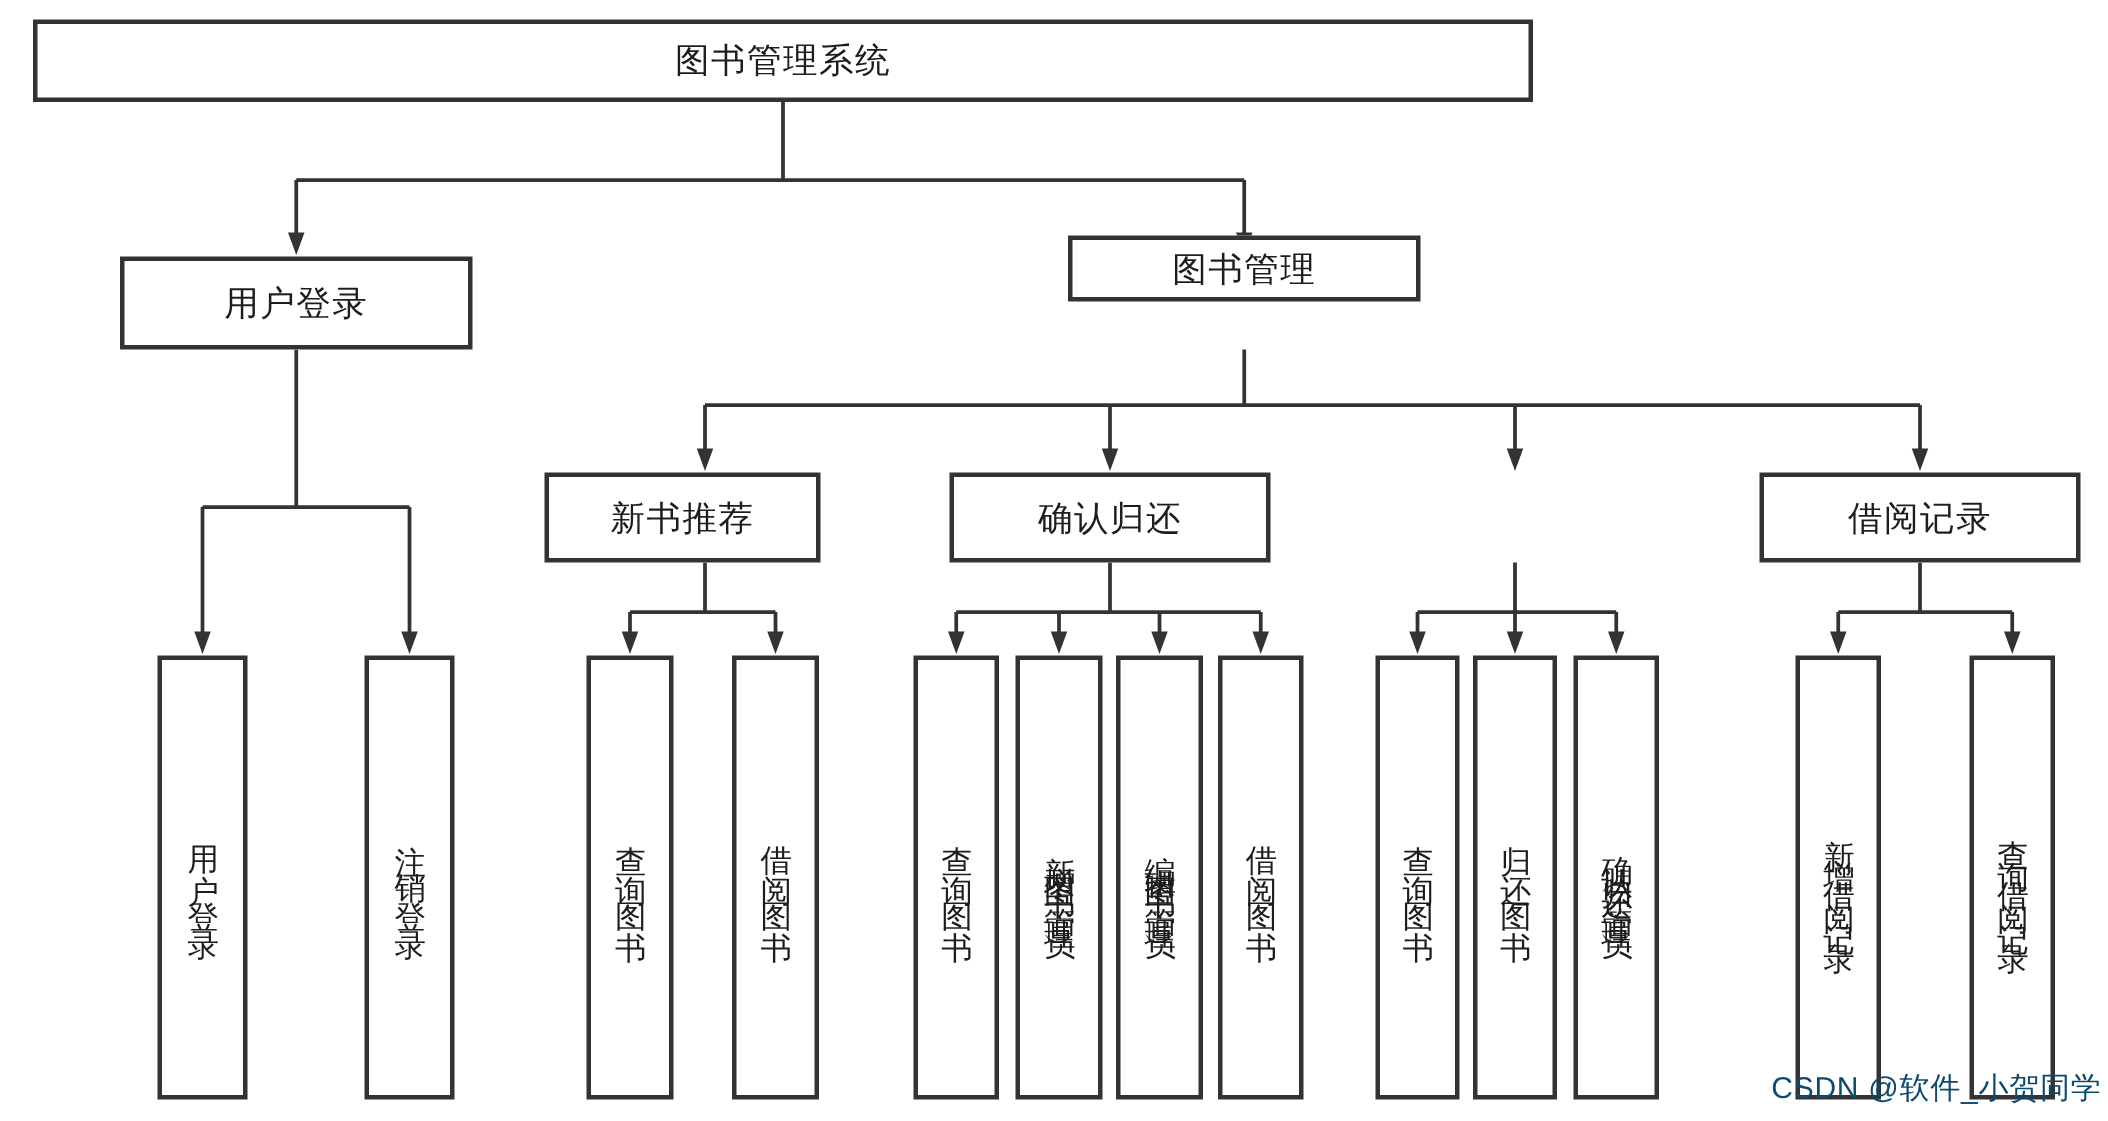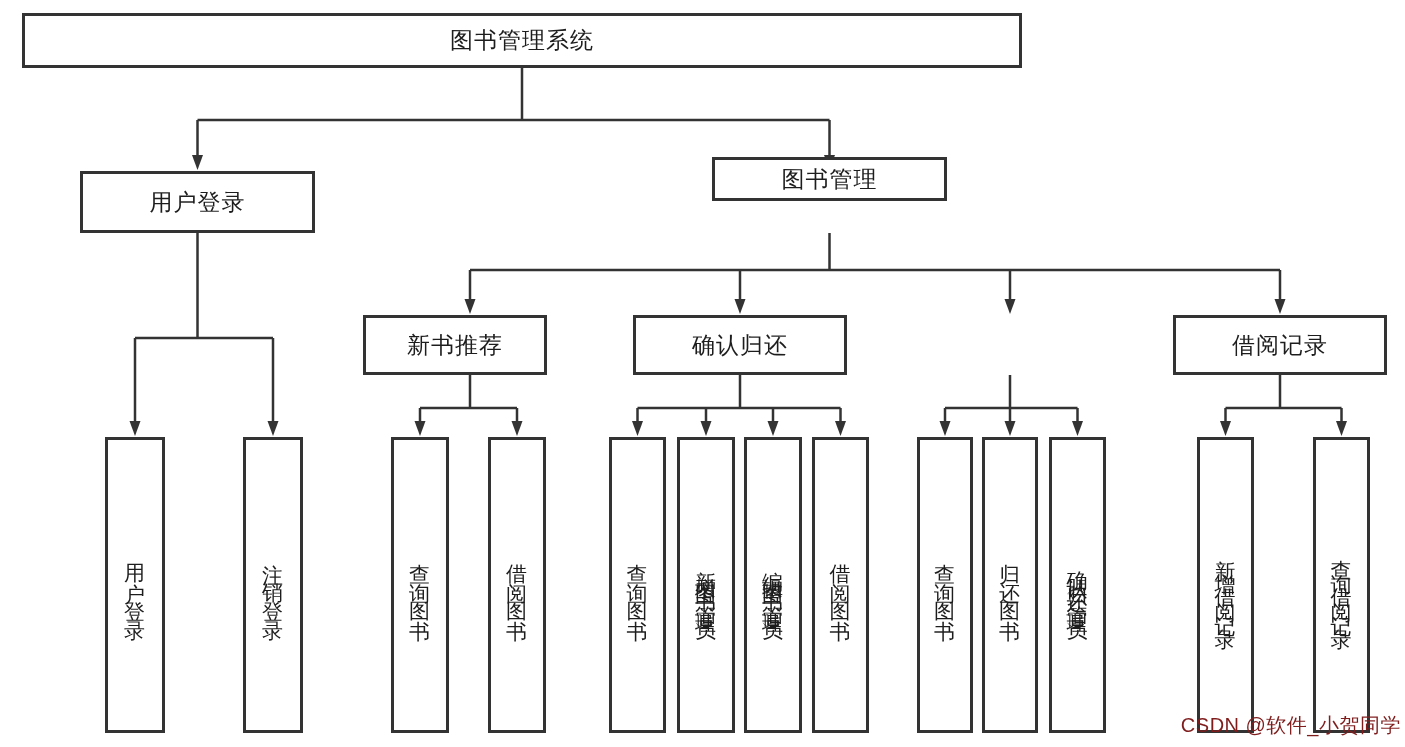--- a/index.html
+++ b/index.html
@@ -34,21 +34,21 @@
   .v-short { letter-spacing: 19px; }
   .v-mid   { letter-spacing: 14px; }
   .v-long  { letter-spacing: 7px; }
   #watermark {
     position: absolute;
     right: 4px;
     top: 712px;
     z-index: 5;
     font-size: 20px;
     letter-spacing: 0.5px;
-    color: #7f1d1d;
+    color: #0c4a6e;
   }
 </style>
 </head>
 <body>
 
 <div id="canvas">
 
   <svg id="wires" width="1405" height="747" viewBox="0 0 1405 747">
     <path d="M522 68 V120 M197.5 120 H829.5
              M197.5 233 V338 M135 338 H273

